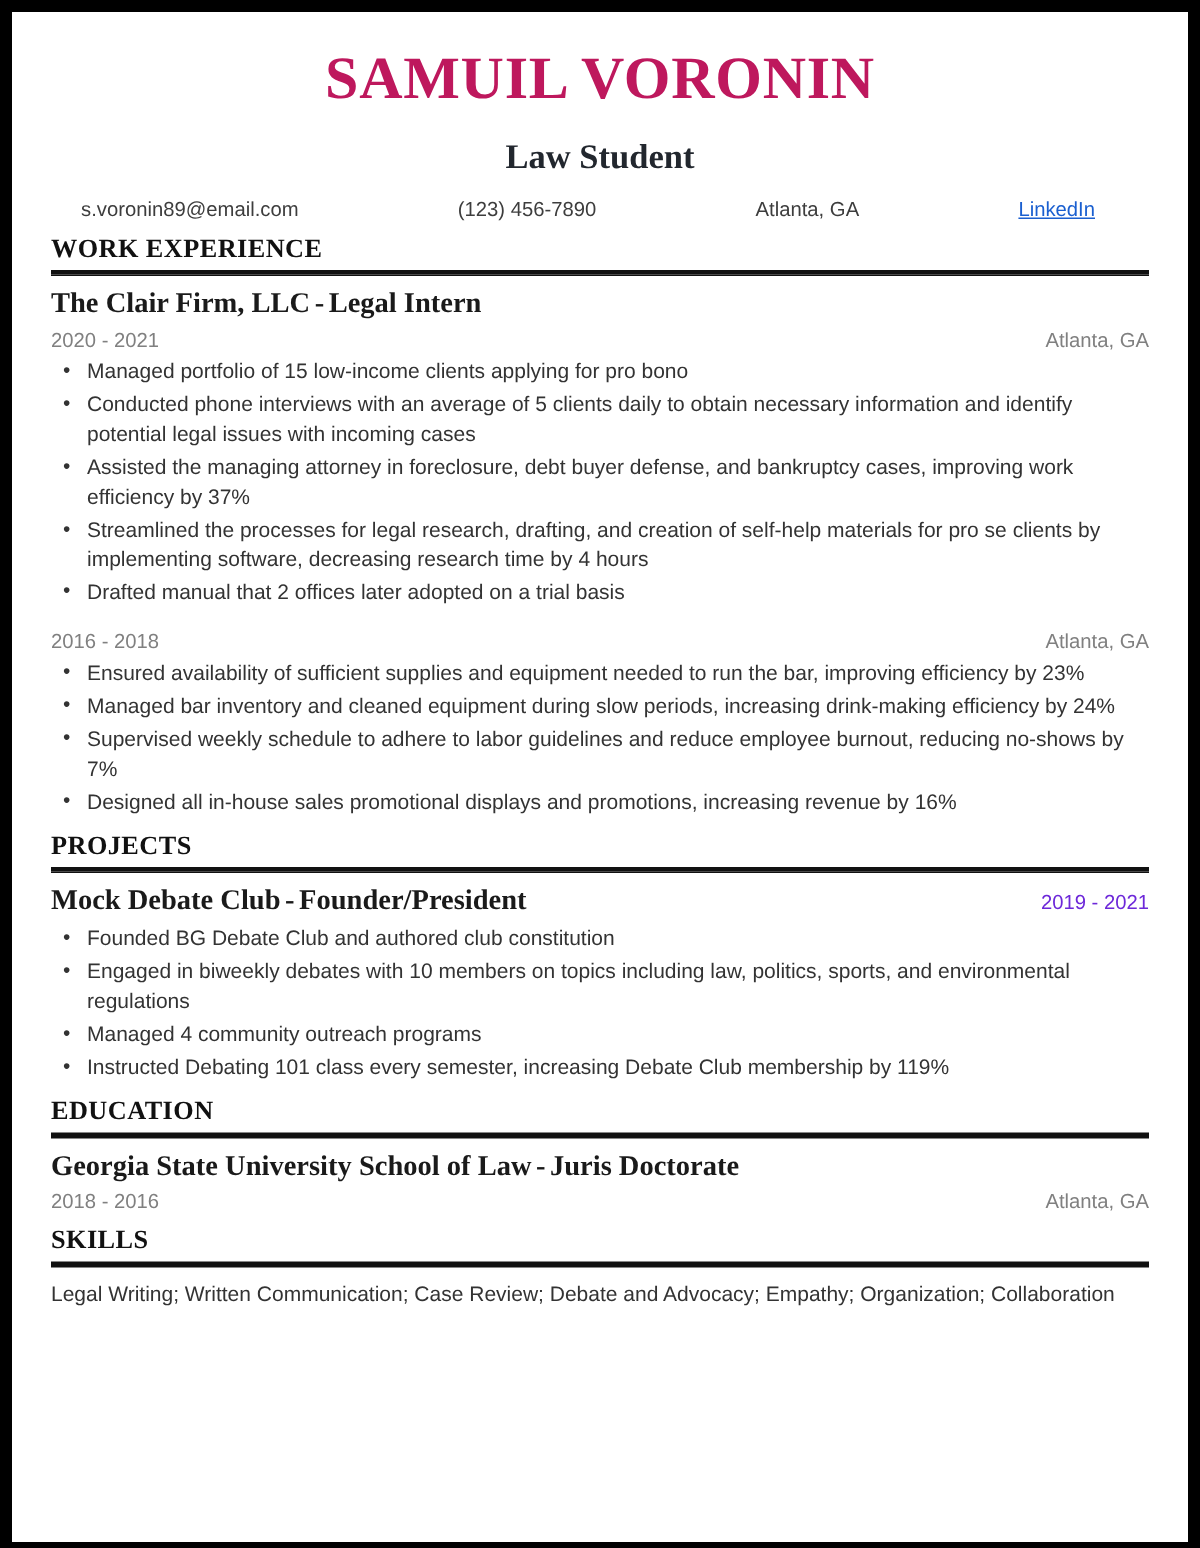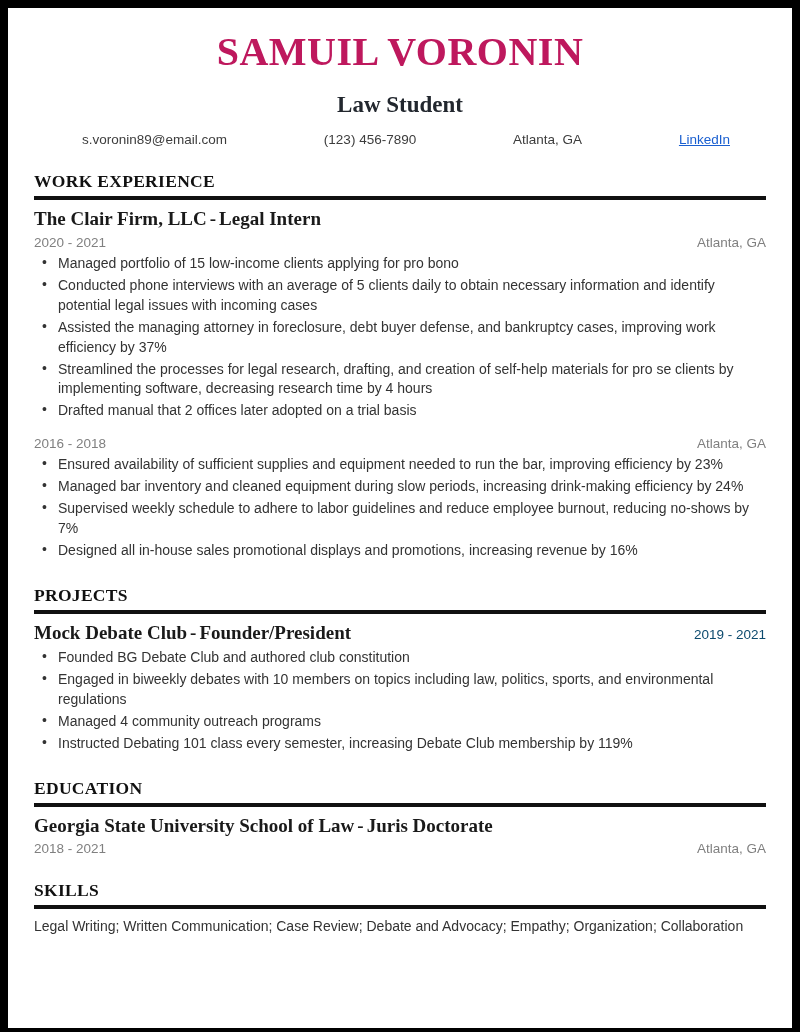--- a/index.html
+++ b/index.html
@@ -43,35 +43,35 @@
     font-size: 23px;
     color: #22272e;
     margin-top: 16px;
     line-height: 1.2;
   }
 
   .contact-row {
     display: flex;
     justify-content: space-between;
     align-items: baseline;
-    margin: 14px 36px 0 48px;
+    margin: 14px 36px 0 20px;
     font-size: 13.5px;
     color: #3d3d3d;
     gap: 23px;
   }
 
   .contact-item { white-space: nowrap; }
 
   .contact-link {
     color: #1a5fd0;
     text-decoration: underline;
   }
 
   
-  .section { margin-top: 24px; }
+  .section { margin-top: 8px; }
 
   .section-title {
     font-family: "Liberation Serif", serif;
     font-weight: bold;
     font-size: 17.5px;
     letter-spacing: 0.3px;
     color: #111111;
     padding-bottom: 4px;
   }
 
@@ -112,21 +112,21 @@
     justify-content: space-between;
     align-items: baseline;
     font-size: 13.5px;
     color: #808080;
     margin-top: 4px;
     gap: 36px;
   }
 
   .meta-inline {
     font-size: 13.5px;
-    color: #0c4a6e;
+    color: #6d28d9;
     white-space: nowrap;
     padding-left: 14px;
   }
 
   
   ul.bullets {
     list-style: none;
     margin: 4px 0 0 0;
     padding: 0;
   }
@@ -233,21 +233,21 @@
     <div class="section-title">EDUCATION</div>
     <div class="rule"></div>
 
     <div class="entry">
       <div class="entry-headline">
         <div class="entry-title">
           <span class="entry-org">Georgia State University School of Law</span><span class="entry-sep">-</span><span class="entry-role">Juris Doctorate</span>
         </div>
       </div>
       <div class="entry-meta">
-        <span>2018 - 2021</span>
+        <span>2018 - 2016</span>
         <span>Atlanta, GA</span>
       </div>
     </div>
   </div>
 
   <div class="section">
     <div class="section-title">SKILLS</div>
     <div class="rule"></div>
     <div class="skills-text">Legal Writing; Written Communication; Case Review; Debate and Advocacy; Empathy; Organization; Collaboration</div>
   </div>

